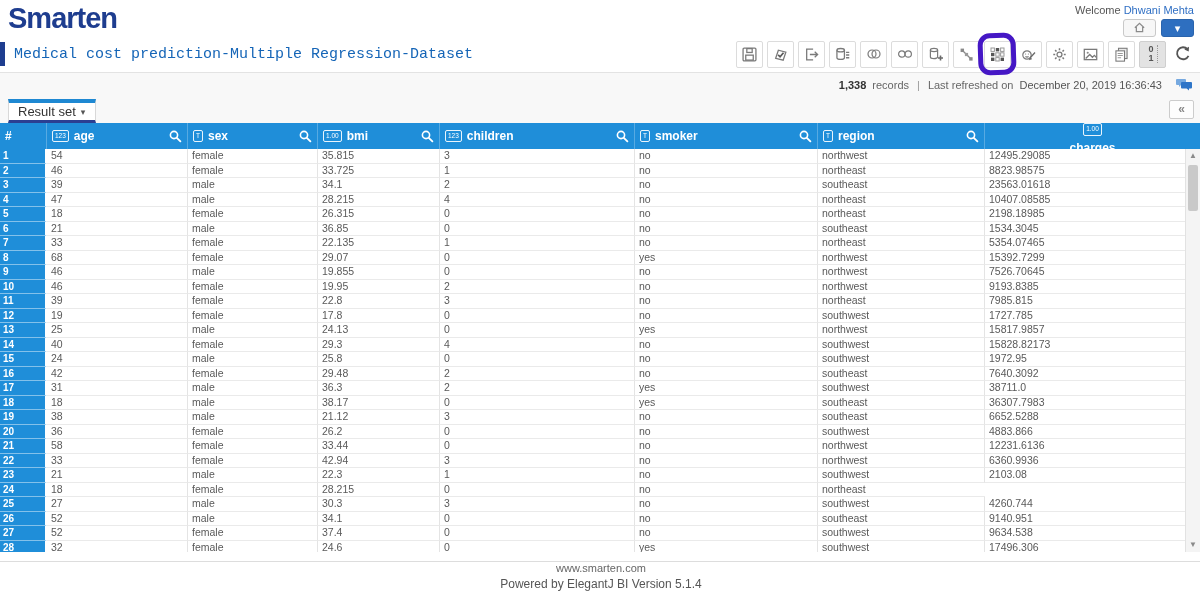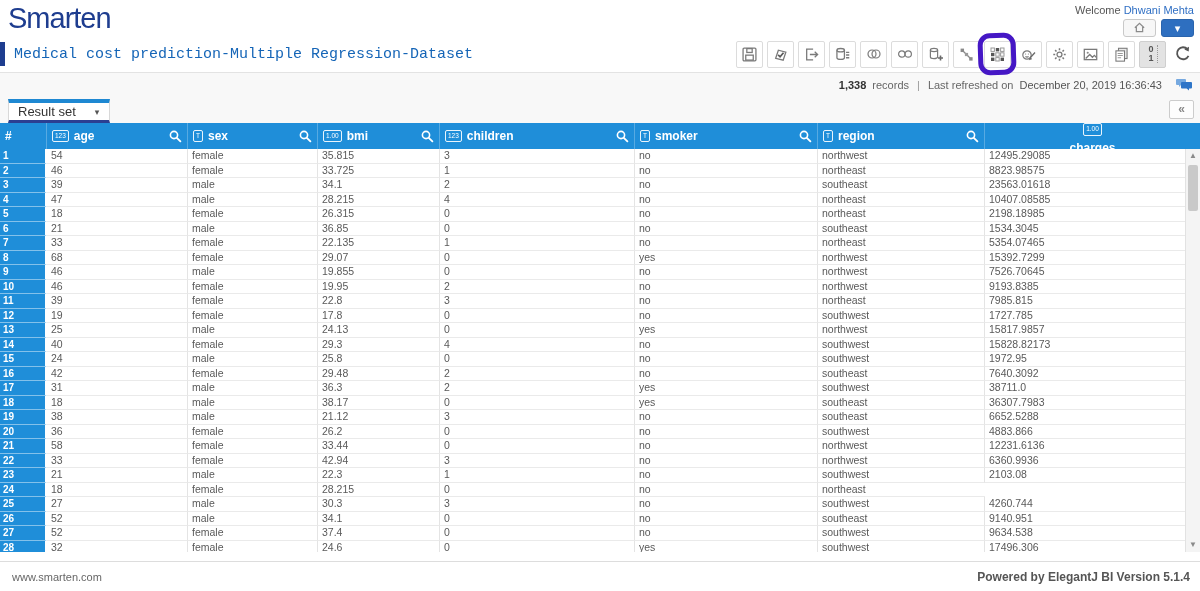--- a/index.html
+++ b/index.html
@@ -2,21 +2,21 @@
 <html><head>
 <meta charset="utf-8">
 <style>
   * { margin:0; padding:0; box-sizing:border-box; }
   html,body { width:1200px; height:591px; }
   body { font-family:"Liberation Sans", sans-serif; background:#fff; color:#333; overflow:hidden; }
   .page { width:1200px; height:591px; display:flex; flex-direction:column; background:#fff; }
 
   
   .topbar { height:36px; display:flex; justify-content:space-between; align-items:flex-start; padding:2px 6px 0 8px; }
-  .logo { font-size:29px; font-weight:normal; letter-spacing:-1px; color:#1e3d8f; line-height:32px;text-align:center; }
+  .logo { font-size:29px; font-weight:bold; letter-spacing:-1px; color:#1e3d8f; line-height:32px;text-align:center; }
   .user-area { text-align:right; padding-top:2px; }
   .welcome { font-size:11px; color:#555; }
   .welcome a { color:#2f6fc4; text-decoration:none; cursor:pointer; }
   .user-buttons { display:flex; gap:5px; justify-content:flex-end; margin-top:3px; }
   .ubtn { width:33px; height:18px; border:1px solid #c9c9c9; border-radius:3px; background:#f7f7f7; display:flex; align-items:center; justify-content:center; cursor:pointer; font-size:11px; color:#777; }
   .ubtn.blue { background:#2e6fc0; border-color:#2a64ad; color:#fff; }
 
   
   .titlebar { height:37px; border-bottom:1px solid #e3e3e3; display:flex; justify-content:space-between; align-items:center; padding:0 4px 0 0; }
   .title-left { display:flex; align-items:center; gap:9px;font-family:Liberation Mono, monospace; }
@@ -32,21 +32,21 @@
 
   
   .statusbar { height:23px; background:#f8f8f8; display:flex; align-items:center; justify-content:flex-end; gap:6px; font-size:11px; color:#666; padding-right:7px; }
   .statusbar .count { font-weight:bold; color:#333; }
   .statusbar .sep { color:#999; margin:0 2px; }
   .statusbar .date { color:#555; }
   .chat-wrap { margin-left:8px; display:flex; align-items:center; cursor:pointer; }
 
   
   .tabstrip { height:27px; background:#f8f8f8; display:flex; align-items:flex-end; justify-content:space-between; padding:0; position:relative; }
-  .tab { margin-left:8px; height:24px; background:#fff; border-top:4px solid #1e88d2; border-left:1px solid #d8d8d8; border-right:1px solid #d8d8d8; border-bottom:3px solid #2b3f92; display:flex; align-items:center; gap:19px; padding:0 10px 0 9px; font-size:13px; color:#333; cursor:pointer; }
+  .tab { margin-left:8px; height:24px; background:#fff; border-top:4px solid #1e88d2; border-left:1px solid #d8d8d8; border-right:1px solid #d8d8d8; border-bottom:3px solid #2b3f92; display:flex; align-items:center; gap:5px; padding:0 10px 0 9px; font-size:13px; color:#333; cursor:pointer; }
   .tab .caret { font-size:9px; color:#555; }
   .collapse-btn { margin:0 6px 4px 0; width:25px; height:19px; border:1px solid #ccc; border-radius:2px; background:#fdfdfd; color:#888; font-size:12px; font-weight:bold; line-height:16px; text-align:center; cursor:pointer; }
 
   
   .grid-wrap { position:relative; width:1200px; }
   .ghead, .trow { display:grid; grid-template-columns:47px 141px 130px 122px 195px 183px 167px 1fr; }
   .ghead { height:26px; background:#1f8ed9; }
   .hcell { display:flex; align-items:center; gap:5px; padding:0 5px; color:#fff; font-size:12px; font-weight:bold; border-right:1px solid rgba(255,255,255,0.25); overflow:hidden; }
   .hcell:last-child { border-right:none;flex-direction:column; }
   .hbadge { border:1px solid rgba(255,255,255,0.9); border-radius:2px; font-size:6.5px; font-weight:normal; padding:2px 2px; line-height:1; letter-spacing:0; }
@@ -58,23 +58,23 @@
   .rnum { background:#1f8ed9; color:#fff; font-weight:bold; font-size:10px; line-height:13.5px; padding-left:3px; border-bottom:1px solid rgba(255,255,255,0.45); border-right:2px solid #fff; }
 
   
   .vscroll { position:absolute; top:26px; right:0; width:15px; height:403px; background:#f4f4f4; border-left:1px solid #e2e2e2; }
   .varr { position:absolute; left:0; width:14px; height:14px; font-size:8px; color:#8a8a8a; text-align:center; line-height:14px; cursor:pointer; }
   .varr.up { top:0; }
   .varr.down { bottom:0; }
   .vthumb { position:absolute; left:2px; top:16px; width:10px; height:46px; background:#c9c9c9; border-radius:2px; cursor:pointer; }
 
   
-  .footer { margin-top:auto; height:30px; border-top:1px solid #ddd; display:flex; align-items:center; justify-content:space-between; padding:0 10px 0 12px; background:#fff; }
+  .footer { margin-top:auto; height:30px; border-top:1px solid #ddd; display:flex; align-items:center; justify-content:space-between; padding:0 10px 0 12px; background:#fff;flex-direction:column; }
   .footer .left { font-size:11px; color:#666; cursor:pointer; }
-  .footer .right { font-size:12px; color:#555;font-weight:bold; }
+  .footer .right { font-size:12px; color:#555; }
 </style>
 </head>
 <body>
 
 <div class="page">
 
   <header class="topbar">
     <div class="logo">Smarten</div>
     <div class="user-area">
       <div class="welcome">

